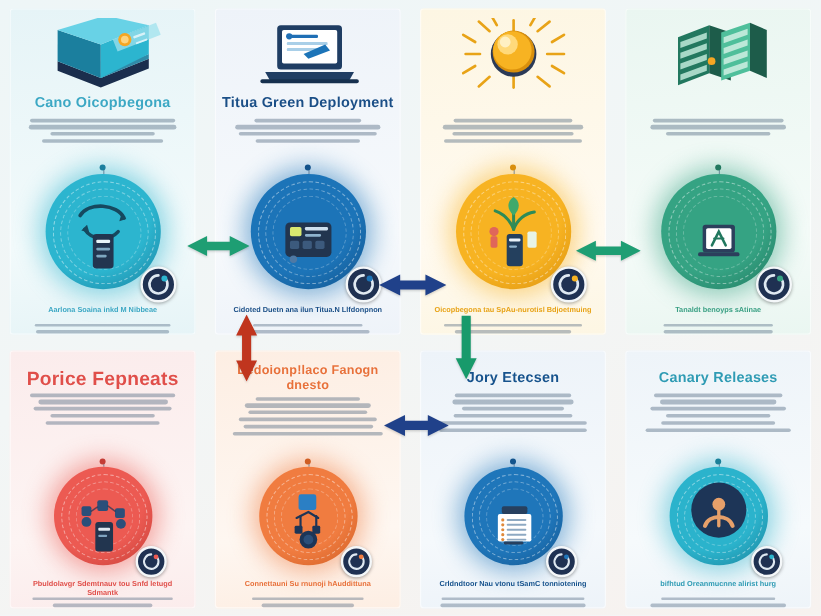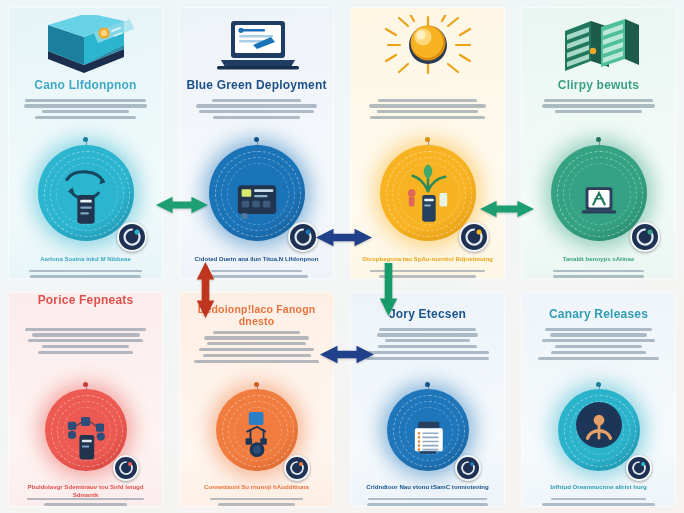--- a/index.html
+++ b/index.html
@@ -75,21 +75,21 @@
             <path d="M10 36 L46 50 L46 22 L10 10 Z" fill="#1b7f9e"></path>
             <path d="M46 50 L86 30 L86 6 L46 22 Z" fill="#2cb5cf"></path>
             <path d="M10 10 L46 22 L86 6 L50 -2 Z" fill="#68d2e6"></path>
             <path d="M56 18 L92 4 L96 14 L60 28 Z" fill="#9fe2ee" opacity=".75"></path>
             <circle cx="66" cy="18" r="5.5" fill="#f5a623"></circle>
             <circle cx="66" cy="18" r="3.2" fill="#fdd47f"></circle>
             <line x1="74" y1="16" x2="82" y2="13" stroke="#d8f2f8" stroke-width="2" stroke-linecap="round"></line>
             <line x1="76" y1="21" x2="84" y2="18" stroke="#d8f2f8" stroke-width="1.6" stroke-linecap="round"></line>
           </svg>
         </div>
-        <div class="ptitle" style="top: 72px; color: rgb(60, 168, 196); font-size: 12px; text-shadow: rgba(255, 255, 255, 0.8) 0px 0px 1px;">Cano Llfdonpnon</div>
+        <div class="ptitle" style="top: 72px; color: rgb(60, 168, 196); font-size: 12px; text-shadow: rgba(255, 255, 255, 0.8) 0px 0px 1px;">Cano Oicopbegona</div>
         <div class="pbody" style="top: 89px;">
           <span class="ln" style="width: 90%; background: rgba(70, 95, 120, 0.4);"></span>
           <span class="ln" style="width: 91%; background: rgba(70, 95, 120, 0.4);"></span>
           <span class="ln" style="width: 64%; background: rgba(70, 95, 120, 0.4);"></span>
           <span class="ln" style="width: 75%; background: rgba(70, 95, 120, 0.4);"></span>
         </div>
         <div class="connector" style="left: 77.5px; top: 132px; height: 6px;"></div>
         <div class="dotnode" style="left: 75px; top: 130px; width: 5px; height: 5px; background: rgb(27, 127, 158);"></div>
         <div class="circwrap" style="left: 29.5px; top: 138px; width: 96px; height: 96px;">
           <div class="circ" style="background: radial-gradient(circle at 38% 32%, rgb(44, 181, 207) 0%, rgb(44, 181, 207) 58%, rgb(27, 127, 158) 100%);"></div>
@@ -129,21 +129,21 @@
             <rect x="26" y="10" width="46" height="28" fill="#ffffff" rx="1.5"></rect>
             <rect x="30" y="14" width="26" height="2.6" fill="#1f6fb5" rx="1"></rect>
             <circle cx="32" cy="15.3" r="2.6" fill="#1f6fb5"></circle>
             <rect x="30" y="20" width="34" height="2.6" fill="#a9cfe8" rx="1"></rect>
             <rect x="30" y="25" width="30" height="2.6" fill="#a9cfe8" rx="1"></rect>
             <path d="M44 30 L62 22 L66 27 L48 34 Z" fill="#1c74b8"></path>
             <path d="M12 45 L86 45 L82 52 L16 52 Z" fill="#1f3d63"></path>
             <rect x="8" y="51" width="82" height="3.4" fill="#16304e" rx="1.6"></rect>
           </svg>
         </div>
-        <div class="ptitle" style="top: 72px; color: rgb(27, 79, 135); font-size: 12px; text-shadow: rgba(255, 255, 255, 0.8) 0px 0px 1px;">Blue Green Deployment</div>
+        <div class="ptitle" style="top: 72px; color: rgb(27, 79, 135); font-size: 12px; text-shadow: rgba(255, 255, 255, 0.8) 0px 0px 1px;">Titua Green Deployment</div>
         <div class="pbody" style="top: 89px;">
           <span class="ln" style="width: 66%; background: rgba(70, 95, 120, 0.4);"></span>
           <span class="ln" style="width: 89%; background: rgba(70, 95, 120, 0.4);"></span>
           <span class="ln" style="width: 85%; background: rgba(70, 95, 120, 0.4);"></span>
           <span class="ln" style="width: 64%; background: rgba(70, 95, 120, 0.4);"></span>
         </div>
         <div class="connector" style="left: 77.5px; top: 132px; height: 6px;"></div>
         <div class="dotnode" style="left: 75px; top: 130px; width: 5px; height: 5px; background: rgb(19, 82, 138);"></div>
         <div class="circwrap" style="left: 29.5px; top: 138px; width: 96px; height: 96px;">
           <div class="circ" style="background: radial-gradient(circle at 38% 32%, rgb(28, 116, 184) 0%, rgb(28, 116, 184) 58%, rgb(19, 82, 138) 100%);"></div>
@@ -252,21 +252,20 @@
             <path d="M52 16 L72 9 L72 14 L52 21 Z" fill="#d7f3e7" opacity=".8"></path>
             <path d="M16 29 L38 21 L38 26 L16 34 Z" fill="#bfe9d9" opacity=".85"></path>
             <path d="M52 25 L72 18 L72 23 L52 30 Z" fill="#d7f3e7" opacity=".8"></path>
             <path d="M16 38 L38 30 L38 35 L16 43 Z" fill="#bfe9d9" opacity=".85"></path>
             <path d="M52 34 L72 27 L72 32 L52 39 Z" fill="#d7f3e7" opacity=".8"></path>
             <path d="M16 47 L38 39 L38 44 L16 52 Z" fill="#bfe9d9" opacity=".85"></path>
             <path d="M52 43 L72 36 L72 41 L52 48 Z" fill="#d7f3e7" opacity=".8"></path>
             <circle cx="42" cy="36" r="3.2" fill="#f5a623"></circle>
           </svg>
         </div>
-        <div class="ptitle" style="top: 72px; color: rgb(58, 160, 132); font-size: 12px; text-shadow: rgba(255, 255, 255, 0.8) 0px 0px 1px;">Clirpy bewuts</div>
         <div class="pbody" style="top: 89px;">
           <span class="ln" style="width: 81%; background: rgba(70, 95, 120, 0.4);"></span>
           <span class="ln" style="width: 83%; background: rgba(70, 95, 120, 0.4);"></span>
           <span class="ln" style="width: 64%; background: rgba(70, 95, 120, 0.4);"></span>
         </div>
         <div class="connector" style="left: 77.5px; top: 132px; height: 6px;"></div>
         <div class="dotnode" style="left: 75px; top: 130px; width: 5px; height: 5px; background: rgb(34, 120, 95);"></div>
         <div class="circwrap" style="left: 29.5px; top: 138px; width: 96px; height: 96px;">
           <div class="circ" style="background: radial-gradient(circle at 38% 32%, rgb(53, 163, 131) 0%, rgb(53, 163, 131) 58%, rgb(34, 120, 95) 100%);"></div>
           <div class="ring" style="left: 6px; top: 6px; width: 84px; height: 84px; border-width: 1px; border-color: rgba(255, 255, 255, 0.42);"></div>
@@ -289,21 +288,21 @@
         <div class="pcap" style="top: 248px; color: rgb(58, 160, 132);">Tanaldt benoyps sAtinae</div>
         <div class="pcapsub" style="top: 260px;">
           <span class="ln" style="width: 70%; background: rgba(70, 95, 120, 0.38);"></span>
           <span class="ln" style="width: 69%; background: rgba(70, 95, 120, 0.38);"></span>
         </div>
       </div>
     </div>
     <div class="panel" style="left: 0px; top: 285px; width: 171px; height: 228px;">
       <div class="inner" style="background: linear-gradient(175deg, rgb(251, 236, 236) 0%, rgb(253, 244, 243) 70%, rgb(251, 236, 236) 100%); box-shadow: rgba(255, 255, 255, 0.6) 0px 0px 0px 1px inset;">
         <div class="glow" style="left: 30.5px; top: 91px; width: 94px; height: 94px; background: rgb(236, 90, 82);"></div>
-        <div class="ptitle" style="top: 2px; color: rgb(224, 79, 74); font-size: 12px; text-shadow: rgba(255, 255, 255, 0.8) 0px 0px 1px;">Porice Fepneats</div>
+        <div class="ptitle" style="top: 16px; color: rgb(224, 79, 74); font-size: 16px; text-shadow: rgba(255, 255, 255, 0.8) 0px 0px 1px;">Porice Fepneats</div>
         <div class="pbody" style="top: 33px;">
           <span class="ln" style="width: 89%; background: rgba(70, 95, 120, 0.4);"></span>
           <span class="ln" style="width: 80%; background: rgba(70, 95, 120, 0.4);"></span>
           <span class="ln" style="width: 85%; background: rgba(70, 95, 120, 0.4);"></span>
           <span class="ln" style="width: 64%; background: rgba(70, 95, 120, 0.4);"></span>
           <span class="ln" style="width: 70%; background: rgba(70, 95, 120, 0.4);"></span>
         </div>
         <div class="connector" style="left: 77.5px; top: 92px; height: 5px;"></div>
         <div class="dotnode" style="left: 75px; top: 90px; width: 5px; height: 5px; background: rgb(196, 61, 54);"></div>
         <div class="circwrap" style="left: 36.5px; top: 97px; width: 82px; height: 82px;">

